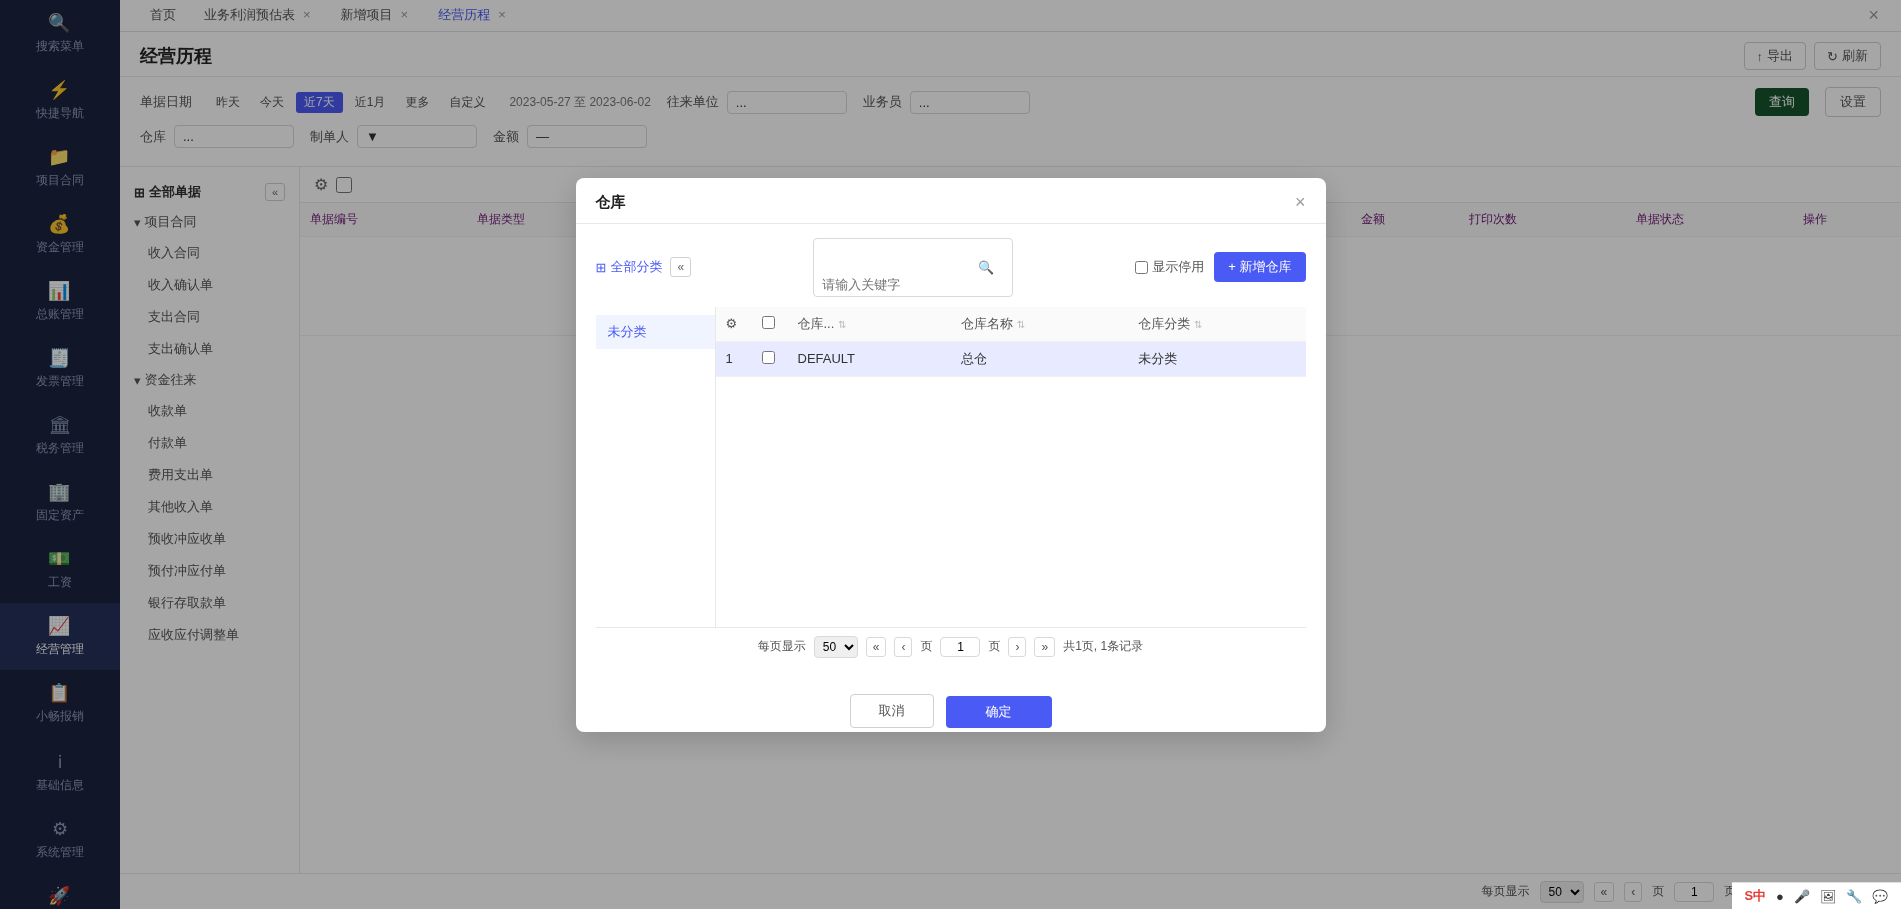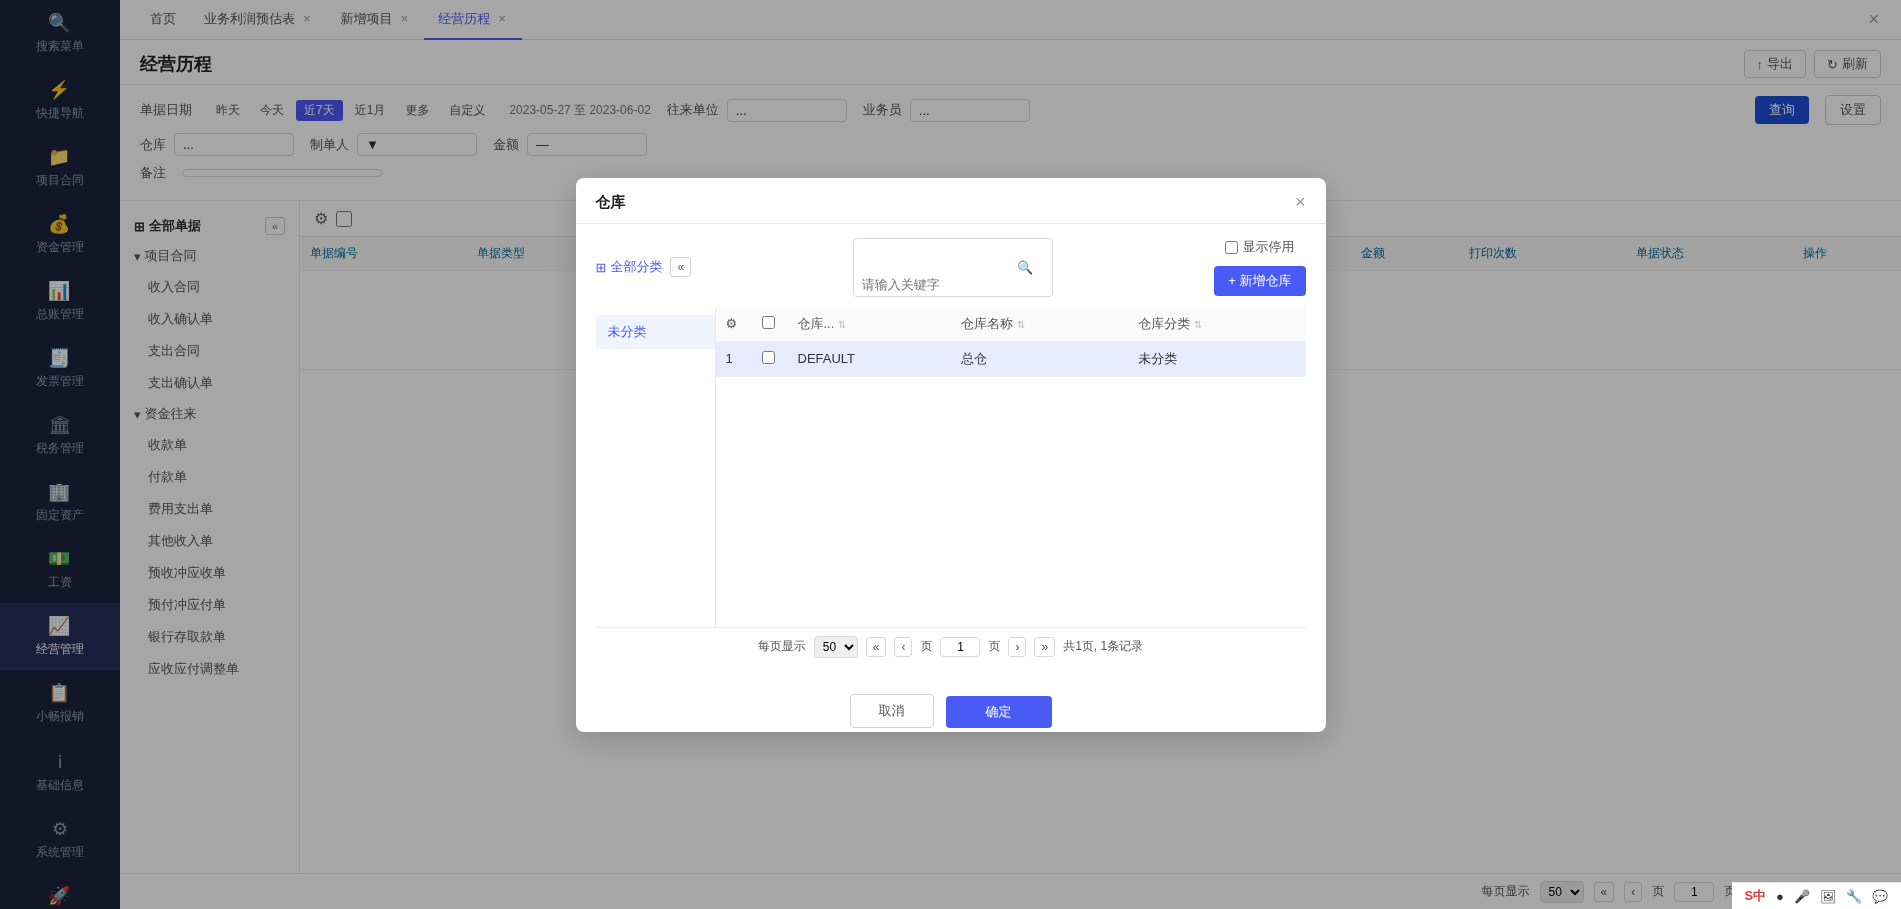--- a/index.html
+++ b/index.html
@@ -11,21 +11,21 @@
     
     .sidebar { width: 120px; background: #1c2340; display: flex; flex-direction: column; align-items: center; padding: 0; flex-shrink: 0; }
     .sidebar-item { display: flex; flex-direction: column; align-items: center; justify-content: center; width: 100%; padding: 12px 0; cursor: pointer; color: #8a9bb5; font-size: 12px; gap: 4px; }
     .sidebar-item.active { background: #253059; color: #fff; }
     .sidebar-item .icon { font-size: 18px; }
 
     
     .main-area { flex: 1; display: flex; flex-direction: column; background: #f0f2f5; }
 
     
-    .tabs-bar { display: flex; align-items: center; background: #fff; border-bottom: 1px solid #e0e0e0; padding: 0 16px; height: 40px; }
+    .tabs-bar { display: flex; align-items: center; background: #fff; border-bottom: 1px solid #e0e0e0; padding: 0 16px; height: 32px; }
     .tab { display: flex; align-items: center; padding: 0 14px; height: 40px; font-size: 13px; color: #555; cursor: pointer; border-bottom: 2px solid transparent; gap: 6px; }
     .tab.active { color: #4a5af5; border-bottom: 2px solid #4a5af5; }
     .close-tab-btn { background: none; border: none; cursor: pointer; color: #999; font-size: 13px; padding: 0 2px; }
 
     
     .page-header { display: flex; align-items: center; justify-content: space-between; padding: 10px 20px 6px; background: #fff; border-bottom: 1px solid #e8e8e8; }
     .page-title { font-size: 18px; font-weight: 600; color: #222; }
     .header-actions { display: flex; gap: 8px; }
     .btn-export { background: #fff; border: 1px solid #d0d0d0; padding: 4px 12px; border-radius: 4px; cursor: pointer; font-size: 13px; color: #555; display: flex; align-items: center; gap: 4px; }
     .btn-refresh { background: #fff; border: 1px solid #d0d0d0; padding: 4px 12px; border-radius: 4px; cursor: pointer; font-size: 13px; color: #555; display: flex; align-items: center; gap: 4px; }
@@ -33,61 +33,61 @@
     
     .filters-area { background: #fff; padding: 10px 20px; border-bottom: 1px solid #e8e8e8; }
     .filter-row { display: flex; align-items: center; gap: 16px; margin-bottom: 8px; flex-wrap: wrap; }
     .filter-label { font-size: 13px; color: #555; white-space: nowrap; }
     .date-tabs { display: flex; gap: 4px; }
     .date-tab { padding: 2px 8px; border-radius: 3px; cursor: pointer; font-size: 12px; color: #555; }
     .date-tab.active { background: #4a5af5; color: #fff; }
     .date-range { font-size: 12px; color: #777; }
     .filter-field { display: flex; align-items: center; gap: 8px; }
     .filter-input { border: 1px solid #d9d9d9; border-radius: 4px; padding: 3px 8px; font-size: 13px; color: #333; min-width: 120px; cursor: pointer; display: flex; align-items: center; justify-content: space-between; }
-    .btn-query { background: #1d4ed8; color: #fff; border: none; border-radius: 4px; padding: 5px 14px; cursor: pointer; font-size: 13px; }
+    .btn-query { background: #14532d; color: #fff; border: none; border-radius: 4px; padding: 5px 14px; cursor: pointer; font-size: 13px; }
     .btn-settings { background: #fff; border: 1px solid #d0d0d0; color: #555; border-radius: 4px; padding: 5px 14px; cursor: pointer; font-size: 13px; }
 
     
     .content-area { display: flex; flex: 1; overflow: hidden; }
 
     
     .left-menu { width: 180px; background: #fff; border-right: 1px solid #e8e8e8; padding: 10px 0; overflow-y: auto; flex-shrink: 0; }
     .left-menu-header { display: flex; align-items: center; justify-content: space-between; padding: 6px 14px; font-size: 13px; font-weight: 600; color: #333; }
     .left-menu-item { padding: 7px 14px 7px 28px; font-size: 13px; color: #555; cursor: pointer; }
     .left-menu-group { padding: 6px 14px; font-size: 13px; color: #555; cursor: pointer; display: flex; align-items: center; gap: 4px; }
     .collapse-btn { background: none; border: 1px solid #d0d0d0; border-radius: 3px; padding: 2px 6px; cursor: pointer; font-size: 11px; color: #666; }
 
     
     .table-area { flex: 1; background: #fff; overflow: auto; }
     .table-toolbar { display: flex; align-items: center; padding: 8px 14px; border-bottom: 1px solid #e8e8e8; gap: 8px; }
     .settings-icon-btn { background: none; border: none; cursor: pointer; color: #666; font-size: 16px; }
     .checkbox-all { width: 16px; height: 16px; }
     table { width: 100%; border-collapse: collapse; }
     th, td { border-bottom: 1px solid #f0f0f0; padding: 8px 10px; font-size: 12px; white-space: nowrap; }
-    th { background: #fafafa; color: #0369a1; font-weight: 500; text-align: left; }
+    th { background: #fafafa; color: #701a75; font-weight: 500; text-align: left; }
     .page-size-select { border: 1px solid #d9d9d9; border-radius: 4px; padding: 2px 4px; font-size: 12px; }
     .page-nav-btn { background: none; border: 1px solid #d9d9d9; border-radius: 3px; padding: 2px 6px; cursor: pointer; color: #555; font-size: 12px; }
     .page-input { border: 1px solid #d9d9d9; border-radius: 4px; padding: 2px 6px; width: 40px; text-align: center; font-size: 12px; }
 
     
     .overlay { position: fixed; top: 0; left: 0; width: 100%; height: 100%; background: rgba(0,0,0,0.35); z-index: 100; display: flex; align-items: center; justify-content: center; }
 
     
     .dialog { background: #fff; border-radius: 8px; width: 750px; box-shadow: 0 8px 32px rgba(0,0,0,0.18); z-index: 101; display: flex; flex-direction: column; }
     .dialog-header { display: flex; align-items: center; justify-content: space-between; padding: 14px 20px 10px; border-bottom: 1px solid #e8e8e8; }
     .dialog-title { font-size: 15px; font-weight: 600; color: #222; }
     .dialog-close { background: none; border: none; cursor: pointer; color: #999; font-size: 18px; }
     .dialog-body { padding: 14px 20px; flex: 1; display: flex; flex-direction: column; gap: 0; }
     .dialog-toolbar { display: flex; align-items: center; justify-content: space-between; margin-bottom: 10px; }
     .dialog-left-panel { display: flex; align-items: center; gap: 8px; }
     .dialog-category-btn { display: flex; align-items: center; gap: 4px; font-size: 13px; color: #4a5af5; cursor: pointer; }
     .dialog-collapse-btn { background: none; border: 1px solid #d0d0d0; border-radius: 3px; padding: 2px 6px; cursor: pointer; font-size: 12px; color: #666; }
     .dialog-search { display: flex; align-items: center; border: 1px solid #d9d9d9; border-radius: 4px; padding: 4px 8px; gap: 6px; font-size: 13px; width: 200px; }
     .dialog-search input { border: none; outline: none; font-size: 13px; color: #333; width: 100%; }
-    .dialog-right-actions { display: flex; align-items: center; gap: 10px; flex-direction: column; }
+    .dialog-right-actions { display: flex; align-items: center; gap: 10px; }
     .show-disabled-cb { display: flex; align-items: center; gap: 4px; font-size: 13px; color: #555; cursor: pointer; }
     .btn-add-warehouse { background: #4a5af5; color: #fff; border: none; border-radius: 4px; padding: 6px 14px; cursor: pointer; font-size: 13px; display: flex; align-items: center; gap: 4px; }
     .dialog-content { display: flex; gap: 0; flex: 1; min-height: 320px; }
     .dialog-sidebar { width: 120px; border-right: 1px solid #e8e8e8; padding: 8px 0; }
     .dialog-sidebar-item { padding: 8px 12px; font-size: 13px; color: #555; cursor: pointer; }
     .dialog-sidebar-item.active { background: #f0f4ff; color: #4a5af5; }
     .dialog-table-area { flex: 1; overflow: auto; }
     .dialog-table { width: 100%; border-collapse: collapse; }
     .dialog-table th, .dialog-table td { border-bottom: 1px solid #f0f0f0; padding: 8px 10px; font-size: 13px; text-align: left; white-space: nowrap; }
     .dialog-table th { background: #fafafa; color: #555; font-weight: 500; }
@@ -245,24 +245,20 @@
           <div class="filter-input">
             <span>▼</span>
           </div>
         </div>
         <div class="filter-field">
           <span class="filter-label">金额</span>
           <div class="filter-input">
             <span>—</span>
           </div>
         </div>
-      </div>
-      <div class="filter-row">
-        <span class="filter-label">备注</span>
-        <div class="filter-input" style="min-width:200px;"></div>
       </div>
     </div>
 
     <div class="content-area">
 
       <div class="left-menu">
         <div class="left-menu-header">
           <span style="display:flex;align-items:center;gap:4px;">
             <span>⊞</span>
             <span>全部单据</span>

